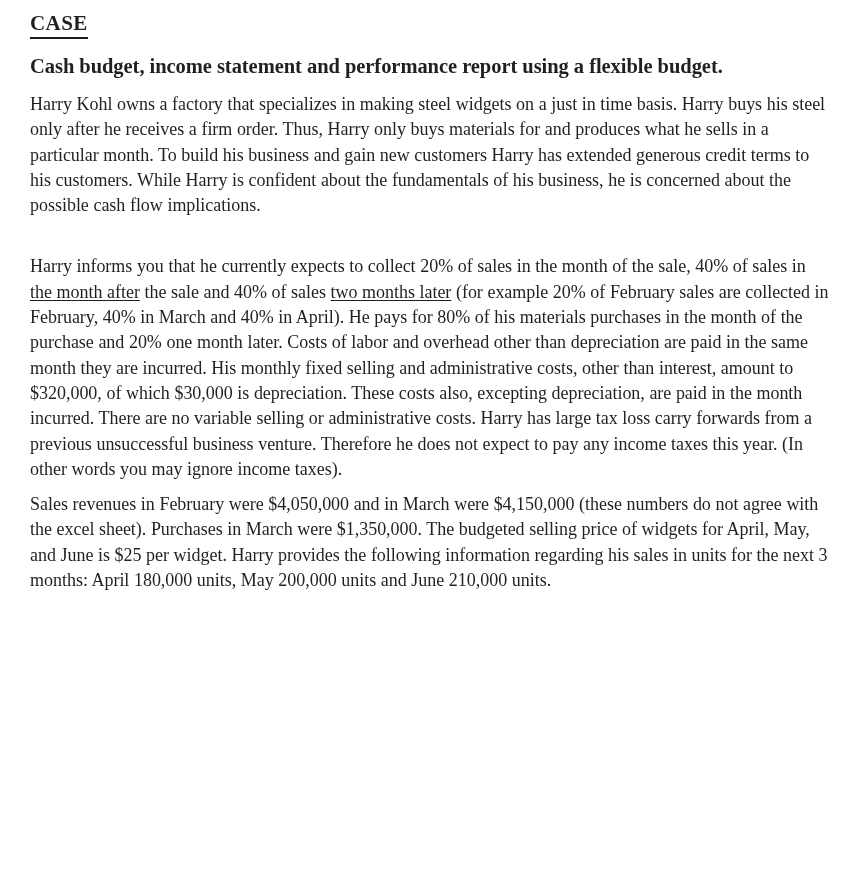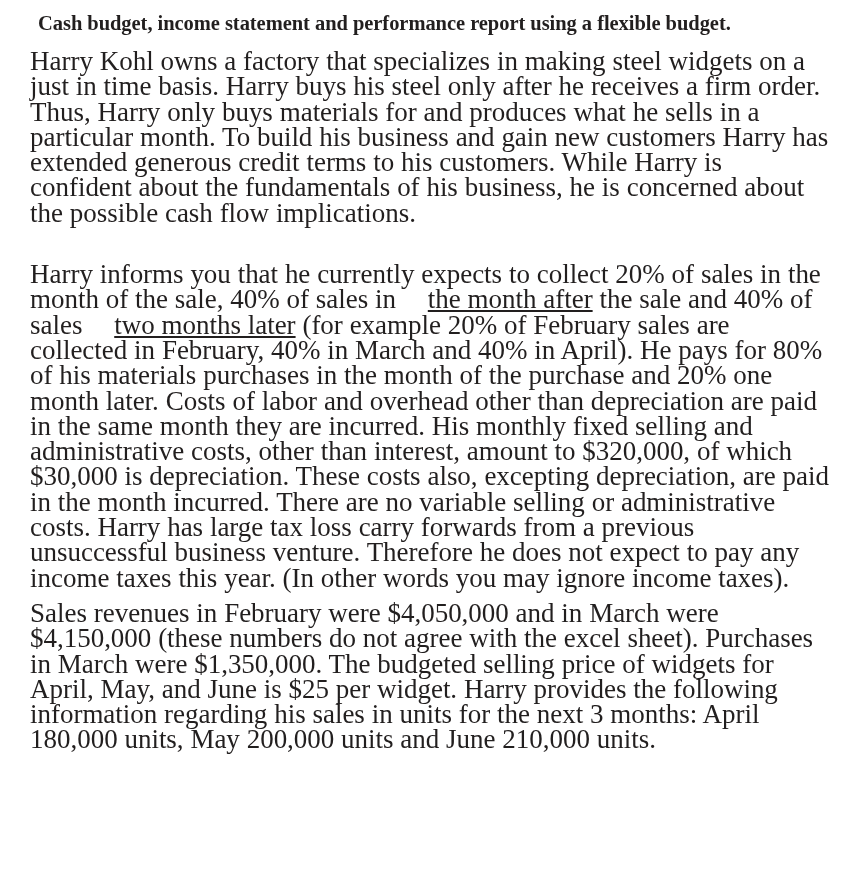--- a/index.html
+++ b/index.html
@@ -36,49 +36,51 @@
     padding-bottom: 1px;
   }
   .heading-row {
     margin: 0 0 12px 0;
   }
 
   .subtitle {
     font-size: 20.5px;
     font-weight: bold;
     line-height: 26px;
-    margin: 0 0 13px 8px;
+    margin: 0 0 13px 0;
     letter-spacing: -0.05px;
   }
 
   p.body-text {
-    font-size: 27px;
+    font-size: 18px;
     line-height: 25.3px;
     margin: 0 0 10px 0;
     text-align: left;
     letter-spacing: -0.02px;
     word-spacing: 0.1px;
   }
   p.body-text.gap-before {
     margin-top: 36px;
   }
   p.body-text.tight {
     margin-bottom: 11px;
   }
   u.phrase {
     text-decoration: underline;
     text-underline-offset: 2px;
-    margin-left: 25px;
   }
 </style>
 </head>
 <body>
 
 <div class="page">
 
+  <div class="heading-row">
+    <span class="case-heading">CASE</span>
+  </div>
 
   <div class="subtitle">Cash budget, income statement and performance report using a flexible budget.</div>
 
   <p class="body-text">Harry Kohl owns a factory that specializes in making steel widgets on a just in time basis. Harry buys his steel only after he receives a firm order. Thus, Harry only buys materials for and produces what he sells in a particular month. To build his business and gain new customers Harry has extended generous credit terms to his customers. While Harry is confident about the fundamentals of his business, he is concerned about the possible cash flow implications.</p>
 
   <p class="body-text gap-before">
     <span>Harry informs you that he currently expects to collect 20% of sales in the month of the sale, 40% of sales in </span><u class="phrase">the month after</u><span> the sale and 40% of sales </span><u class="phrase">two months later</u><span> (for example 20% of February sales are collected in February, 40% in March and 40% in April). He pays for 80% of his materials purchases in the month of the purchase and 20% one month later.  Costs of labor and overhead other than depreciation are paid in the same month they are incurred.  His monthly fixed selling and administrative costs, other than interest, amount to $320,000, of which $30,000 is depreciation. These costs also, excepting depreciation, are paid in the month incurred. There are no variable selling or administrative costs.  Harry has large tax loss carry forwards from a previous unsuccessful business venture. Therefore he does not expect to pay any income taxes this year. (In other words you may ignore income taxes).</span>
   </p>
 
   <p class="body-text tight">Sales revenues in February were $4,050,000 and in March were $4,150,000 (these numbers do not agree with the excel sheet).  Purchases in March were $1,350,000. The budgeted selling price of widgets for April, May, and June is $25 per widget. Harry provides the following information regarding his sales in units for the next 3 months: April 180,000 units, May 200,000 units and June 210,000 units.</p>

